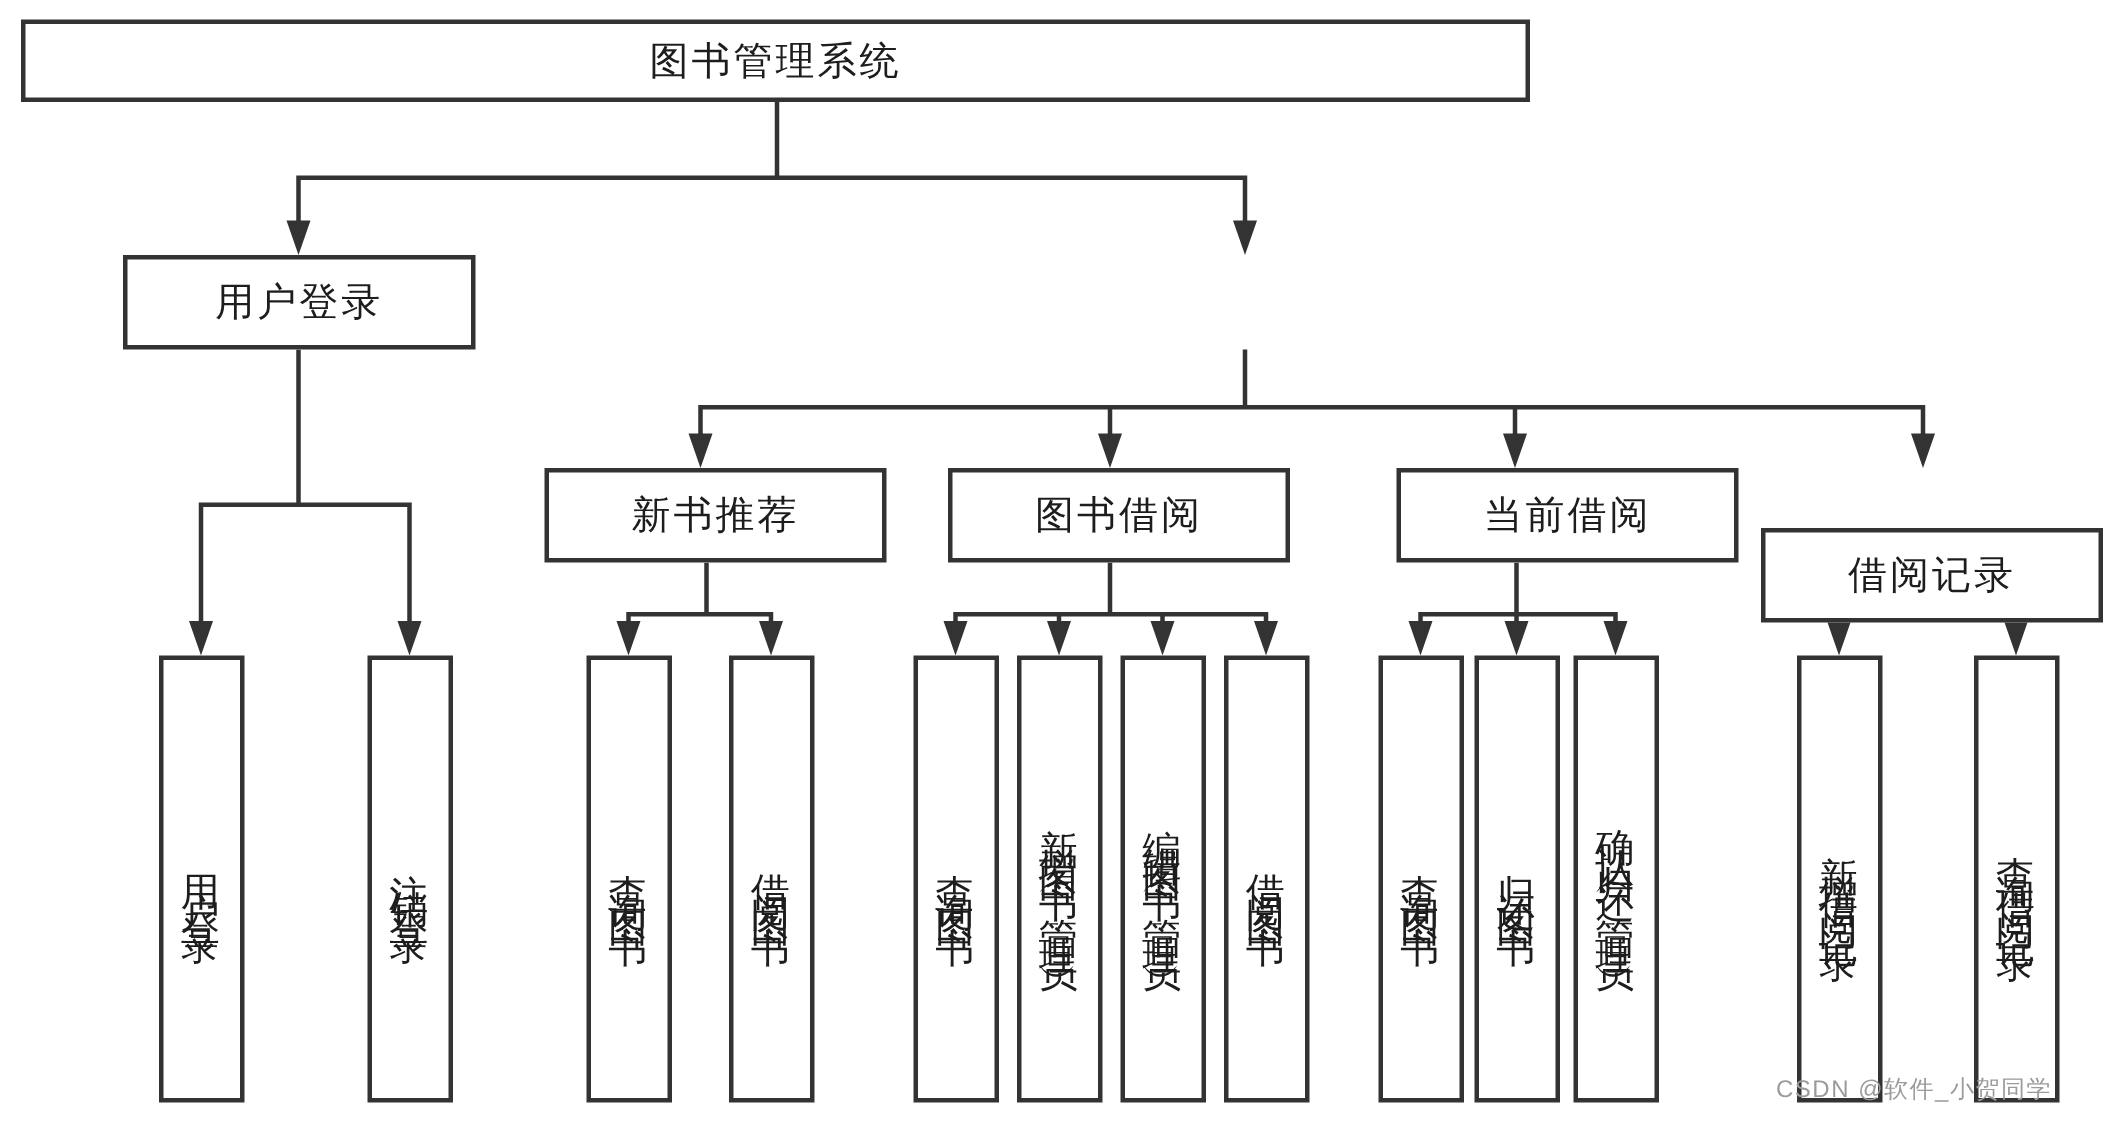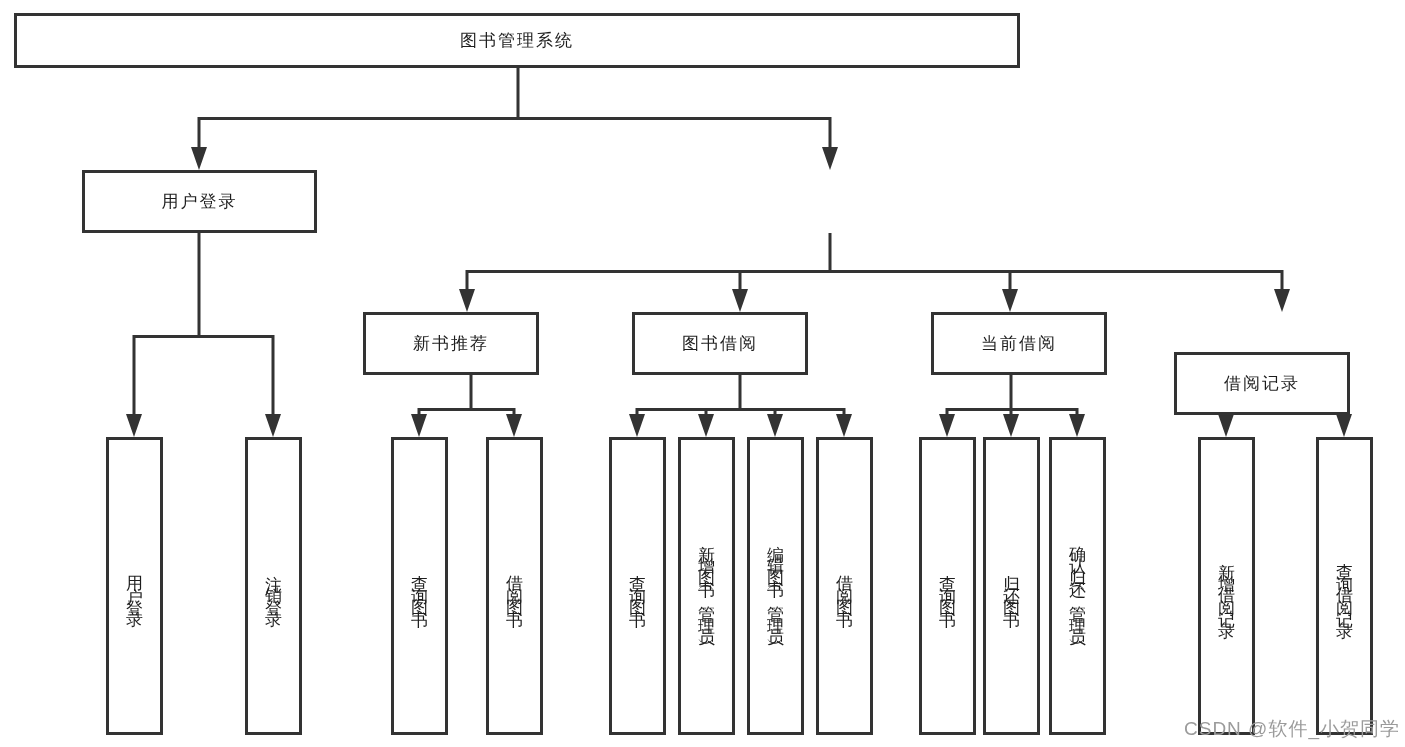--- a/index.html
+++ b/index.html
@@ -22,43 +22,43 @@
   }
   .node {
     position: absolute;
     box-sizing: border-box;
     background: #ffffff;
     border: 3px solid #333333;
     display: flex;
     align-items: center;
     justify-content: center;
     color: #1d1d1d;
-    font-size: 17px;
+    font-size: 26px;
     letter-spacing: 2px;
     text-align: center;
     white-space: nowrap;
   }
   .node.root  { left: 14px;  top: 13px;  width: 1006px; height: 55px; }
   .node.lvl2  { top: 170px;  width: 235px; height: 63px; }
-  .node.lvl3  { top: 312px;  width: 176px; height: 63px; }
+  .node.lvl3  { top: 312px;  width: 228px; height: 63px; }
   .node.leaf {
     top: 437px;
     width: 57px;
     height: 298px;
     writing-mode: vertical-rl;
     text-orientation: mixed;
     letter-spacing: 12px;
     white-space: normal;
   }
   .watermark {
     position: absolute;
     left: 1184px;
     top: 716px;
     color: #9b9b9b;
-    font-size: 19px;
+    font-size: 16px;
     letter-spacing: 1px;
     white-space: nowrap;
     font-family: "Liberation Sans", sans-serif;
     text-align: right;
   }
 </style>
 </head>
 <body>
 
 <div id="canvas">

